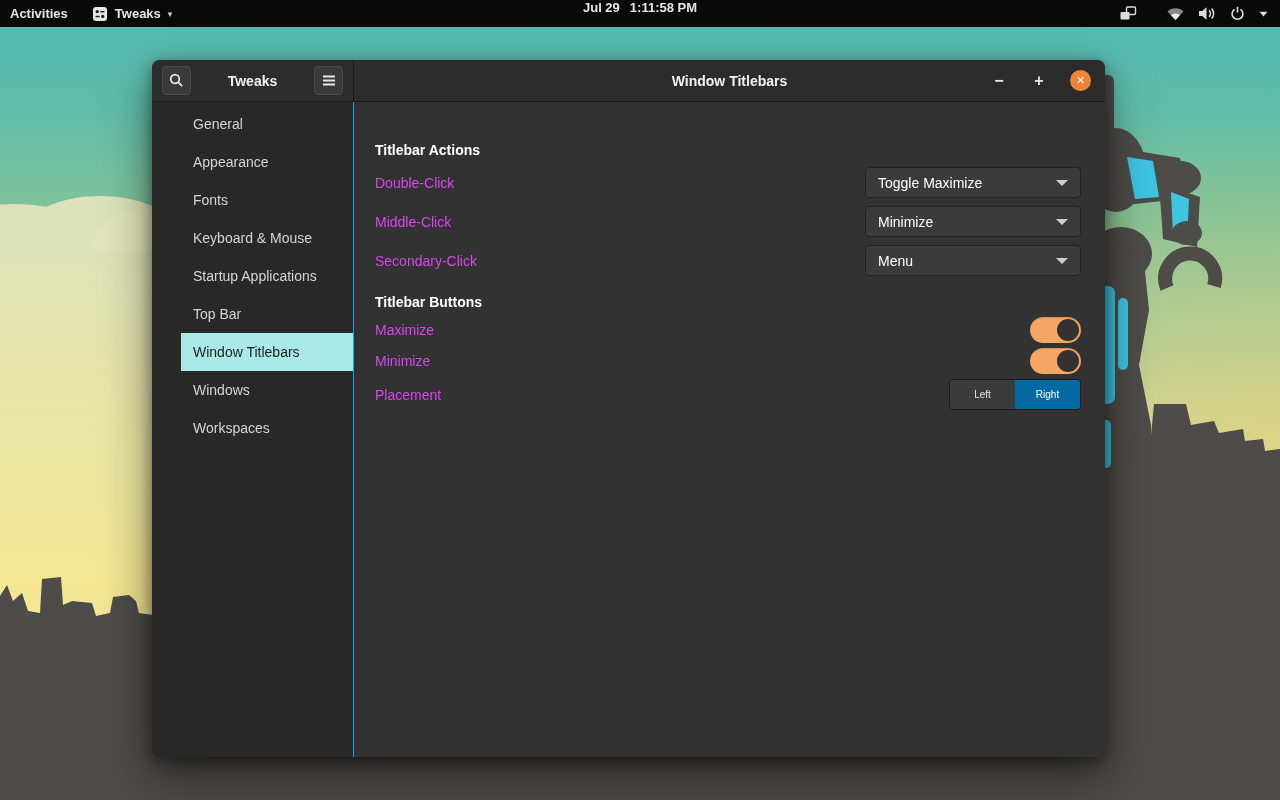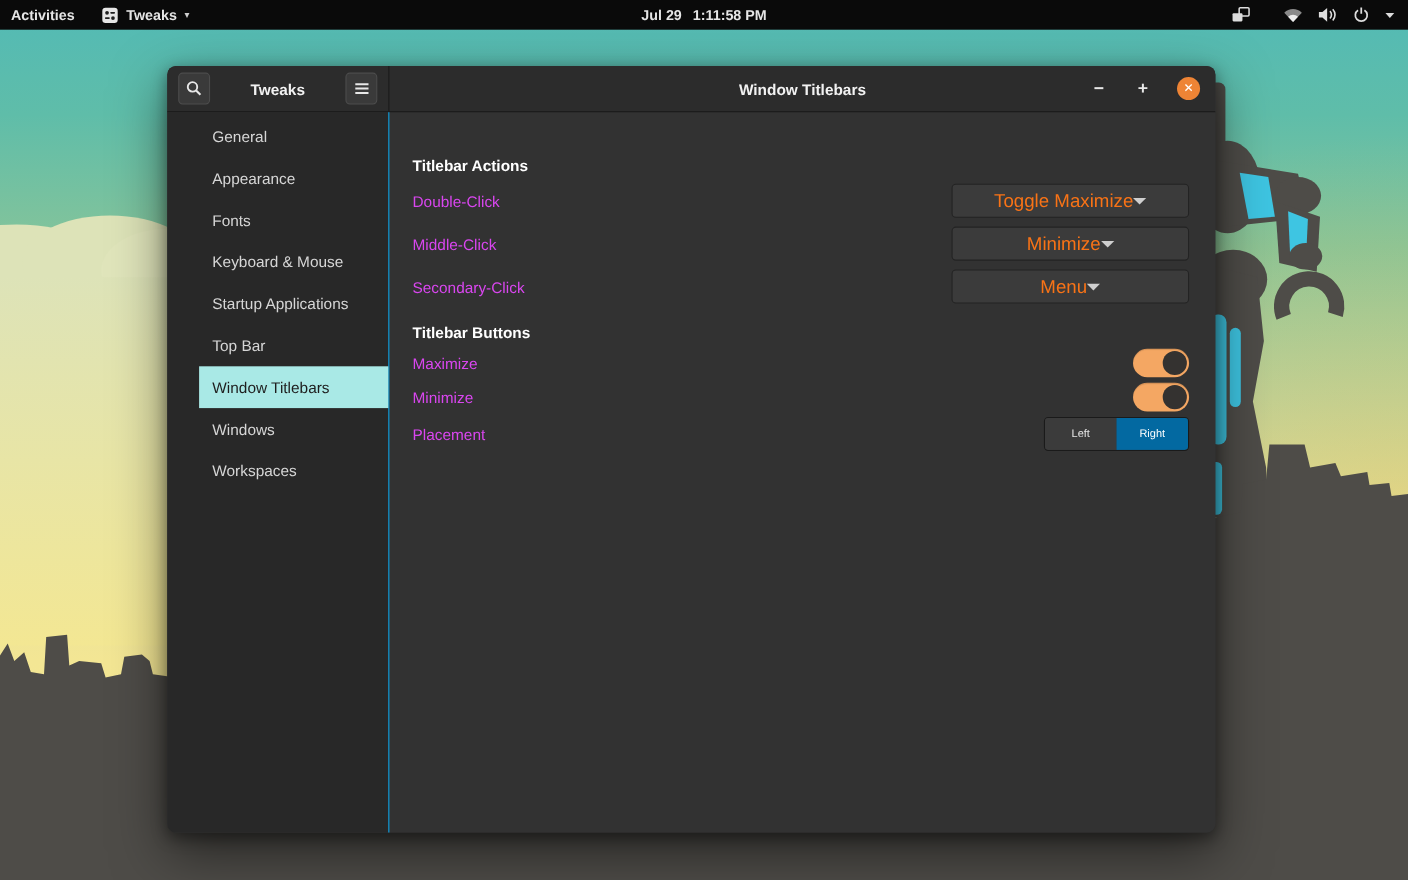--- a/index.html
+++ b/index.html
@@ -10,21 +10,21 @@
   .wallpaper { position:absolute; inset:0;
     background:
       radial-gradient(620px 520px at 100% 62%, rgba(240,195,80,.38), rgba(240,195,80,0) 72%),
       linear-gradient(180deg,#52bab6 0%,#5fbda9 13%,#85c49a 28%,#b6d2a1 45%,#e3e09f 60%,#f3e694 75%,#f6e98f 100%);
     z-index:0; }
   .wallpaper svg { position:absolute; inset:0; }
 
   
   .topbar { position:absolute; top:0; left:0; width:1280px; height:27px;
     background:#0a0a0a; color:#e6e6e6; z-index:30;
-    display:flex; align-items:center; font-size:13px; font-weight:bold; }
+    display:flex; align-items:flex-start; font-size:13px; font-weight:bold; }
   .tb-activities { padding:0 14px 0 10px; height:100%; display:flex; align-items:center; }
   .tb-app { display:flex; align-items:center; gap:7px; padding:0 10px; height:100%; }
   .tb-app .chev { font-size:9px; color:#cfcfcf; }
   .tb-clock { position:absolute; left:50%; transform:translateX(-50%);
     display:flex; gap:10px; }
   .tb-status { margin-left:auto; display:flex; align-items:center; gap:14px; padding-right:12px; height:100%; }
   .tb-status .icon { display:flex; align-items:center; }
   .stack-icon { margin-right:16px; }
 
   
@@ -60,22 +60,22 @@
   .side-item.selected { background:#a9e9e6; color:#1e1e1e; }
 
   
   .content { flex:1; padding:40px 24px 0 21px; overflow:hidden; }
   .sec-heading { font-size:14px; font-weight:bold; color:#ffffff; margin:0 0 9px; line-height:16px; }
   .sec-heading.second { margin-top:18px; margin-bottom:6px; }
   .crow { display:flex; align-items:center; justify-content:space-between;
     height:31px; margin-bottom:8px; }
   .crow-label { font-size:14px; color:#d946ef; }
   .dropdown { width:216px; height:31px; background:#3b3b3b; border:1px solid #232323;
-    border-radius:4px; display:flex; align-items:center; justify-content:center;
-    padding:0 12px; color:#f97316; font-size:17px; }
+    border-radius:4px; display:flex; align-items:center; justify-content:space-between;
+    padding:0 12px; color:#ffffff; font-size:14px; }
   .dd-arrow { width:0; height:0; border-left:6px solid transparent;
     border-right:6px solid transparent; border-top:6px solid #cfcfcf; }
 
   .toggle-row { display:flex; align-items:center; justify-content:space-between;
     height:27px; margin-bottom:4px; }
   .switch { width:51px; height:26px; border-radius:13px; background:#f4a763;
     position:relative; box-shadow:inset 0 1px 1px rgba(0,0,0,.15); }
   .switch .knob { position:absolute; top:2px; right:2px; width:22px; height:22px;
     border-radius:50%; background:#343230; }
 

